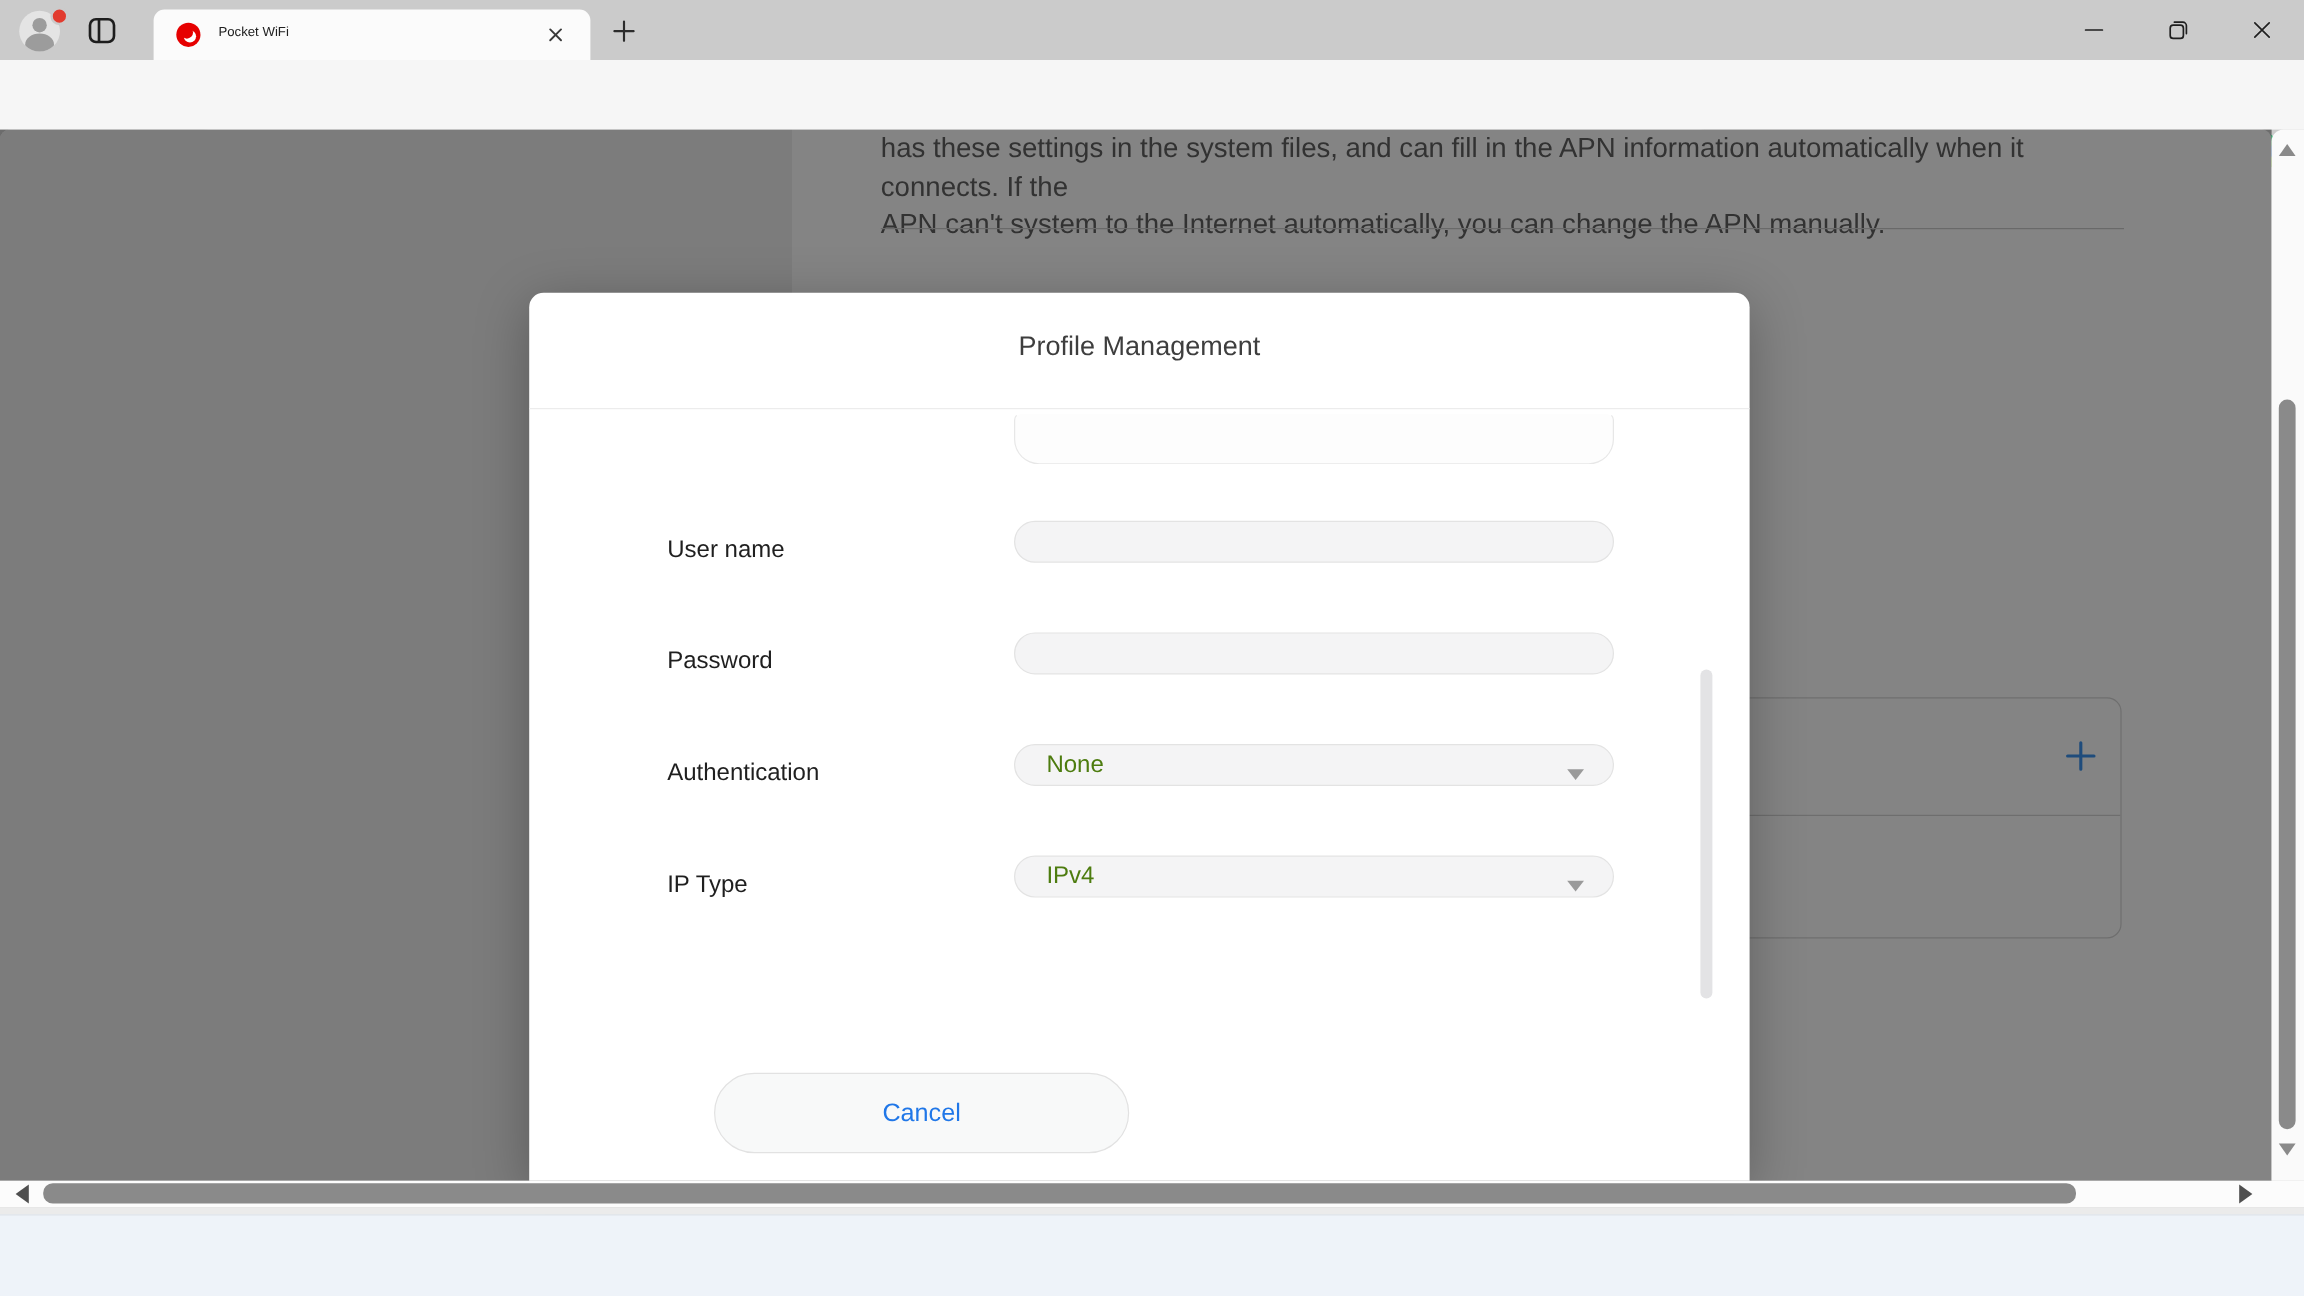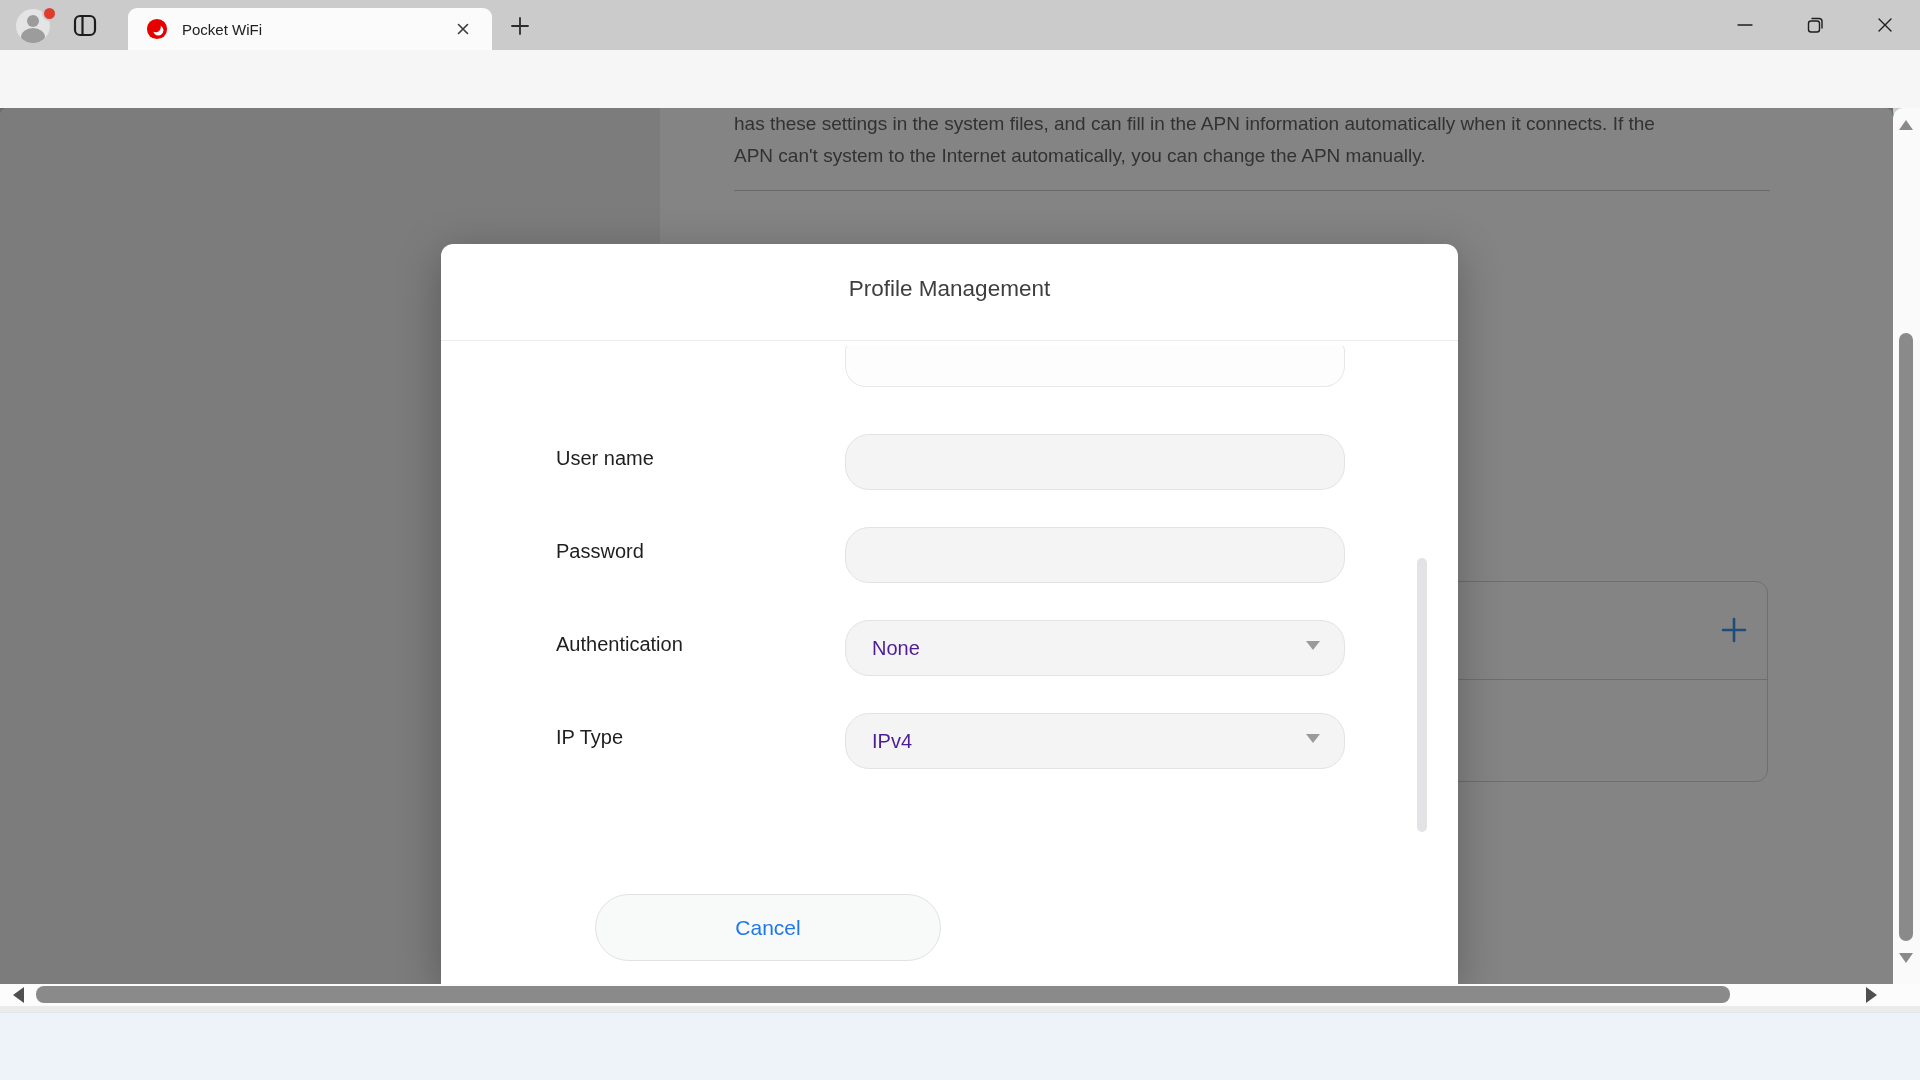--- a/index.html
+++ b/index.html
@@ -13,21 +13,21 @@
   #tabstrip{left:0;top:0;width:1920px;height:50px;background:#cbcbcb;}
   #active-tab{left:128px;top:8px;width:364px;height:42px;background:#fbfbfb;border-radius:9px 9px 0 0;}
   
   #toolbar{left:0;top:50px;width:1920px;height:58px;background:#f6f6f6;}
   #addressbar{left:152px;top:58px;width:1286px;height:43px;background:#ffffff;border-radius:22px;box-shadow:0 1px 2px rgba(0,0,0,.06);}
   
   #page-card{left:0;top:108px;width:1893px;height:876px;background:#f7f7f7;border-radius:8px 8px 0 0;overflow:hidden;}
   #overlay{left:0;top:108px;width:1893px;height:876px;background:rgba(0,0,0,.465);}
   
   #modal{left:441px;top:244px;width:1017px;height:740px;background:#ffffff;border-radius:12px 12px 0 0;box-shadow:0 10px 45px rgba(0,0,0,.28);}
-  .field-input{box-sizing:border-box;width:500px;height:56px;border-radius:24px;background:#f4f4f5;border:1px solid #e3e3e3;font-size:20px;color:#4c1d95;padding:0 26px;outline:none;font-family:"Liberation Sans",sans-serif;}
+  .field-input{box-sizing:border-box;width:500px;height:35px;border-radius:24px;background:#f4f4f5;border:1px solid #e3e3e3;font-size:20px;color:#4d7c0f;padding:0 26px;outline:none;font-family:"Liberation Sans",sans-serif;}
   .field-label{font-size:20px;color:#1f1f1f;}
   .caret-down{width:0;height:0;border-left:7px solid transparent;border-right:7px solid transparent;border-top:9px solid #9a9a9a;}
   .dlg-btn{box-sizing:border-box;height:67px;border-radius:34px;background:#f8f9f9;border:1px solid #e2e2e2;color:#2077e8;font-size:21px;font-family:"Liberation Sans",sans-serif;}
   
   .sb-thumb{background:#8a8a8a;border-radius:8px;}
   .tri-up{width:0;height:0;border-left:7px solid transparent;border-right:7px solid transparent;border-bottom:10px solid #8a8a8a;}
   .tri-dn{width:0;height:0;border-left:7px solid transparent;border-right:7px solid transparent;border-top:10px solid #8a8a8a;}
   .tri-l{width:0;height:0;border-top:8px solid transparent;border-bottom:8px solid transparent;border-right:11px solid #4f4f4f;}
   .tri-r{width:0;height:0;border-top:8px solid transparent;border-bottom:8px solid transparent;border-left:11px solid #4f4f4f;}
   
@@ -56,21 +56,21 @@
     </button>
 
     <div class="abs" id="active-tab">
       <span class="abs" style="left:18px;top:10px;width:22px;height:22px;">
         <svg width="22" height="22" viewBox="0 0 24 24">
             <circle cx="12" cy="12" r="11" fill="#e60000"></circle>
             <circle cx="13.4" cy="13.4" r="5.6" fill="#ffffff"></circle>
             <circle cx="10.6" cy="9.9" r="5.6" fill="#e60000"></circle>
           </svg>
       </span>
-      <span class="abs" style="left:54px;top:13px;font-size:15px;color:#202020;">Pocket WiFi</span>
+      <span class="abs" style="left:54px;top:13px;font-size:11px;color:#202020;">Pocket WiFi</span>
       <button class="abs btn-reset" style="left:324px;top:10px;width:22px;height:22px;">
         <svg width="22" height="22" viewBox="0 0 22 22">
             <path d="M6.5 6.5l9 9M15.5 6.5l-9 9" stroke="#3a3a3a" stroke-width="1.6" stroke-linecap="round"></path>
           </svg>
       </button>
     </div>
 
     <button class="abs btn-reset" style="left:508px;top:14px;width:24px;height:24px;">
       <svg width="24" height="24" viewBox="0 0 24 24">
           <path d="M12 4v16M4 12h16" stroke="#2c2c2c" stroke-width="1.8" stroke-linecap="round"></path>
@@ -178,21 +178,21 @@
     </button>
     <button class="abs btn-reset" style="left:1868px;top:60px;width:32px;height:32px;">
       <span class="abs" style="left:0;top:0;width:32px;height:32px;border-radius:50%;background:conic-gradient(from 210deg,#1b4fd8,#1f8fe8,#15c0c8,#53ca4f,#9adf2c,#1b4fd8);">
         <span class="abs" style="left:6px;top:6px;width:20px;height:20px;border-radius:50%;background:radial-gradient(circle at 35% 35%,#bfe9ff,#2c7de0 70%);"></span>
       </span>
     </button>
   </div>
 
   <div class="abs" id="page-card">
     <div class="abs" style="left:0;top:0;width:660px;height:876px;background:#e8e8e8;"></div>
-    <div class="abs" style="left:734px;top:0;width:1040px;font-size:19px;line-height:31.5px;color:#5e5e5e;">
+    <div class="abs" style="left:734px;top:0;width:1040px;font-size:23px;line-height:31.5px;color:#5e5e5e;">
       <div>has these settings in the system files, and can fill in the APN information automatically when it connects. If the</div>
       <div>APN can't system to the Internet automatically, you can change the APN manually.</div>
     </div>
     <div class="abs" style="left:734px;top:82px;width:1036px;height:1px;background:#c6c6c6;"></div>
     <div class="abs" style="left:1445px;top:473px;width:323px;height:201px;border:1px solid #cfcfcf;border-radius:12px;box-sizing:border-box;">
       <div class="abs" style="left:0;top:97px;width:100%;height:1px;background:#cfcfcf;"></div>
       <button class="abs btn-reset" style="left:273px;top:33px;width:30px;height:30px;">
         <svg width="30" height="30" viewBox="0 0 30 30">
             <path d="M15 4v22M4 15h22" stroke="#3a8fe8" stroke-width="2.6" stroke-linecap="round"></path>
           </svg>

